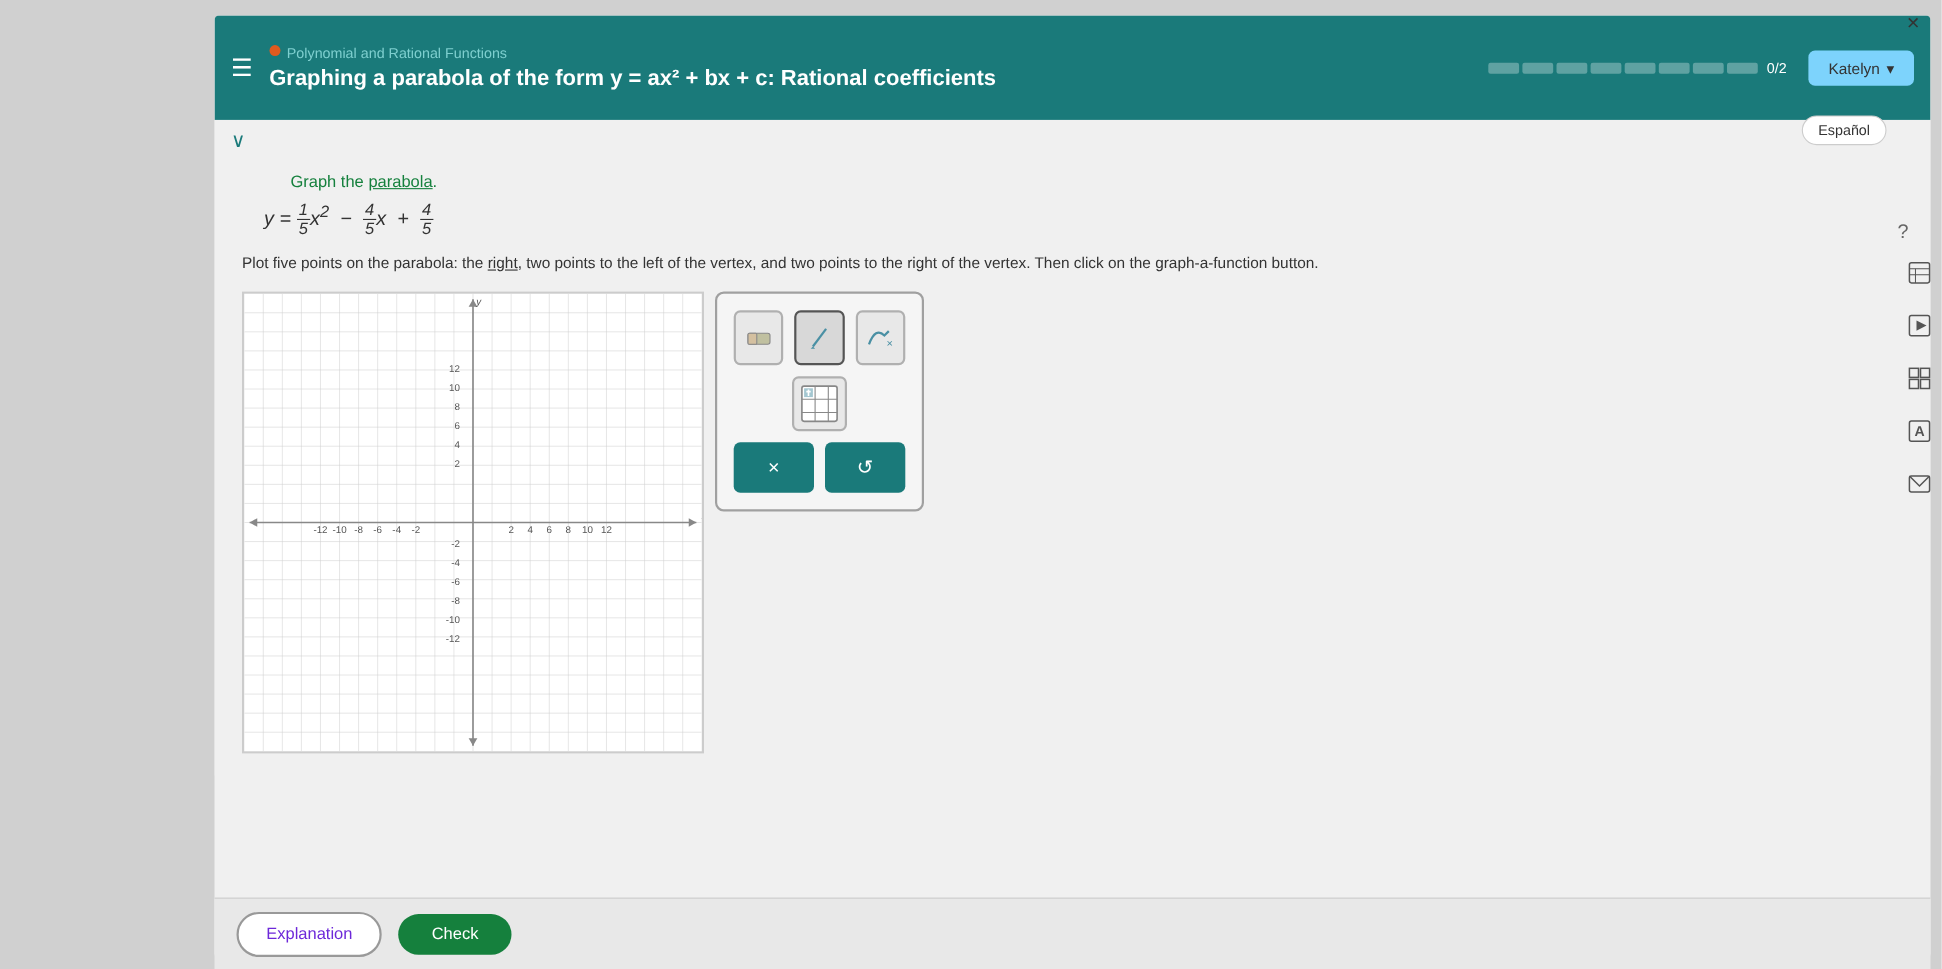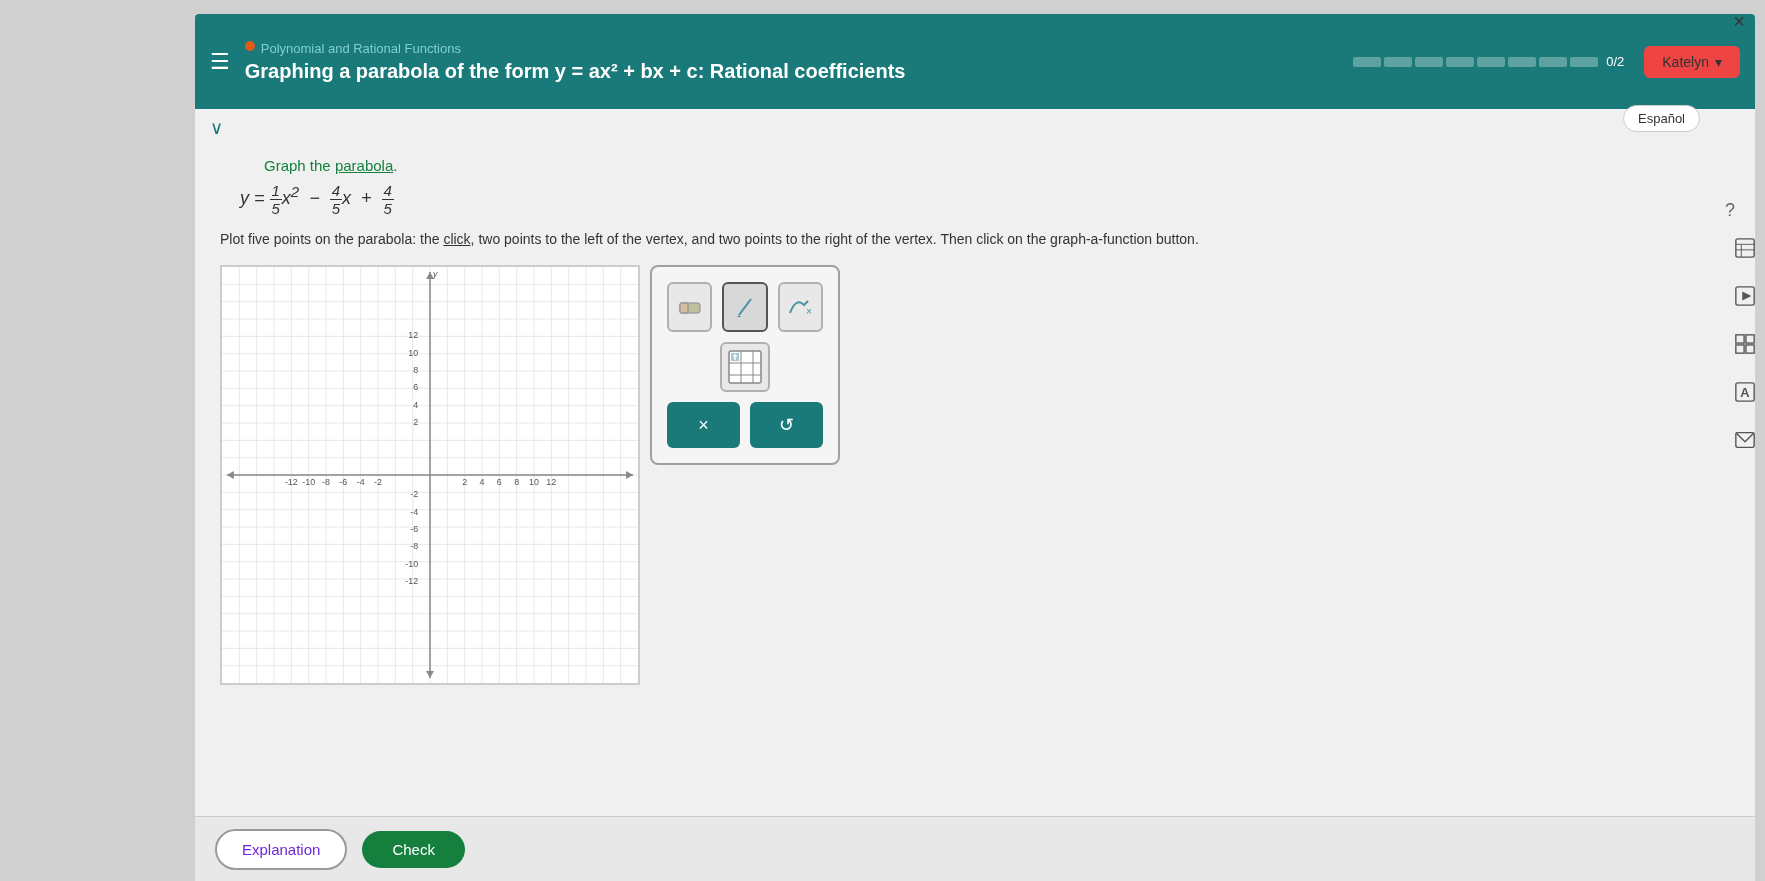--- a/index.html
+++ b/index.html
@@ -102,21 +102,21 @@
       background: rgba(255,255,255,0.3);
       border-radius: 2px;
     }
 
     .progress-count {
       color: white;
       font-size: 13px;
     }
 
     .user-button {
-      background: #ef4444;
+      background: #7dd3fc;
       color: #333;
       border: none;
       padding: 8px 18px;
       border-radius: 6px;
       font-size: 14px;
       cursor: pointer;
       display: flex;
       align-items: center;
       gap: 6px;
     }
@@ -335,21 +335,21 @@
       justify-content: center;
       color: #555;
       font-size: 18px;
       cursor: pointer;
     }
 
     
     .espanol-btn {
       position: absolute;
       top: 105px;
-      right: 65px;
+      right: 50px;
       background: white;
       border: 1px solid #ccc;
       border-radius: 20px;
       padding: 5px 14px;
       font-size: 13px;
       cursor: pointer;
       color: #333;
     }
 
     
@@ -438,21 +438,21 @@
         <span style="display:block; padding:0 2px; font-size:15px;">5</span>
       </span><i>x</i>
       &nbsp;+&nbsp;
       <span style="display:inline-block; text-align:center; vertical-align:middle; font-style:italic;">
         <span style="display:block; border-bottom:1px solid #333; padding:0 2px; font-size:15px;">4</span>
         <span style="display:block; padding:0 2px; font-size:15px;">5</span>
       </span>
     </div>
 
     <div class="instruction-text">
-      Plot five points on the parabola: the <u>click</u>, two points to the left of the vertex, and two points to the right of the vertex. Then click on the graph-a-function button.
+      Plot five points on the parabola: the <u>right</u>, two points to the left of the vertex, and two points to the right of the vertex. Then click on the graph-a-function button.
     </div>
 
     <div class="graph-area">
 
       <div class="graph-container">
         <svg class="graph-canvas" viewBox="0 0 420 420">
 
           <line x1="17.5" y1="0" x2="17.5" y2="420" class="grid-line"></line>
           <line x1="35" y1="0" x2="35" y2="420" class="grid-line"></line>
           <line x1="52.5" y1="0" x2="52.5" y2="420" class="grid-line"></line>

